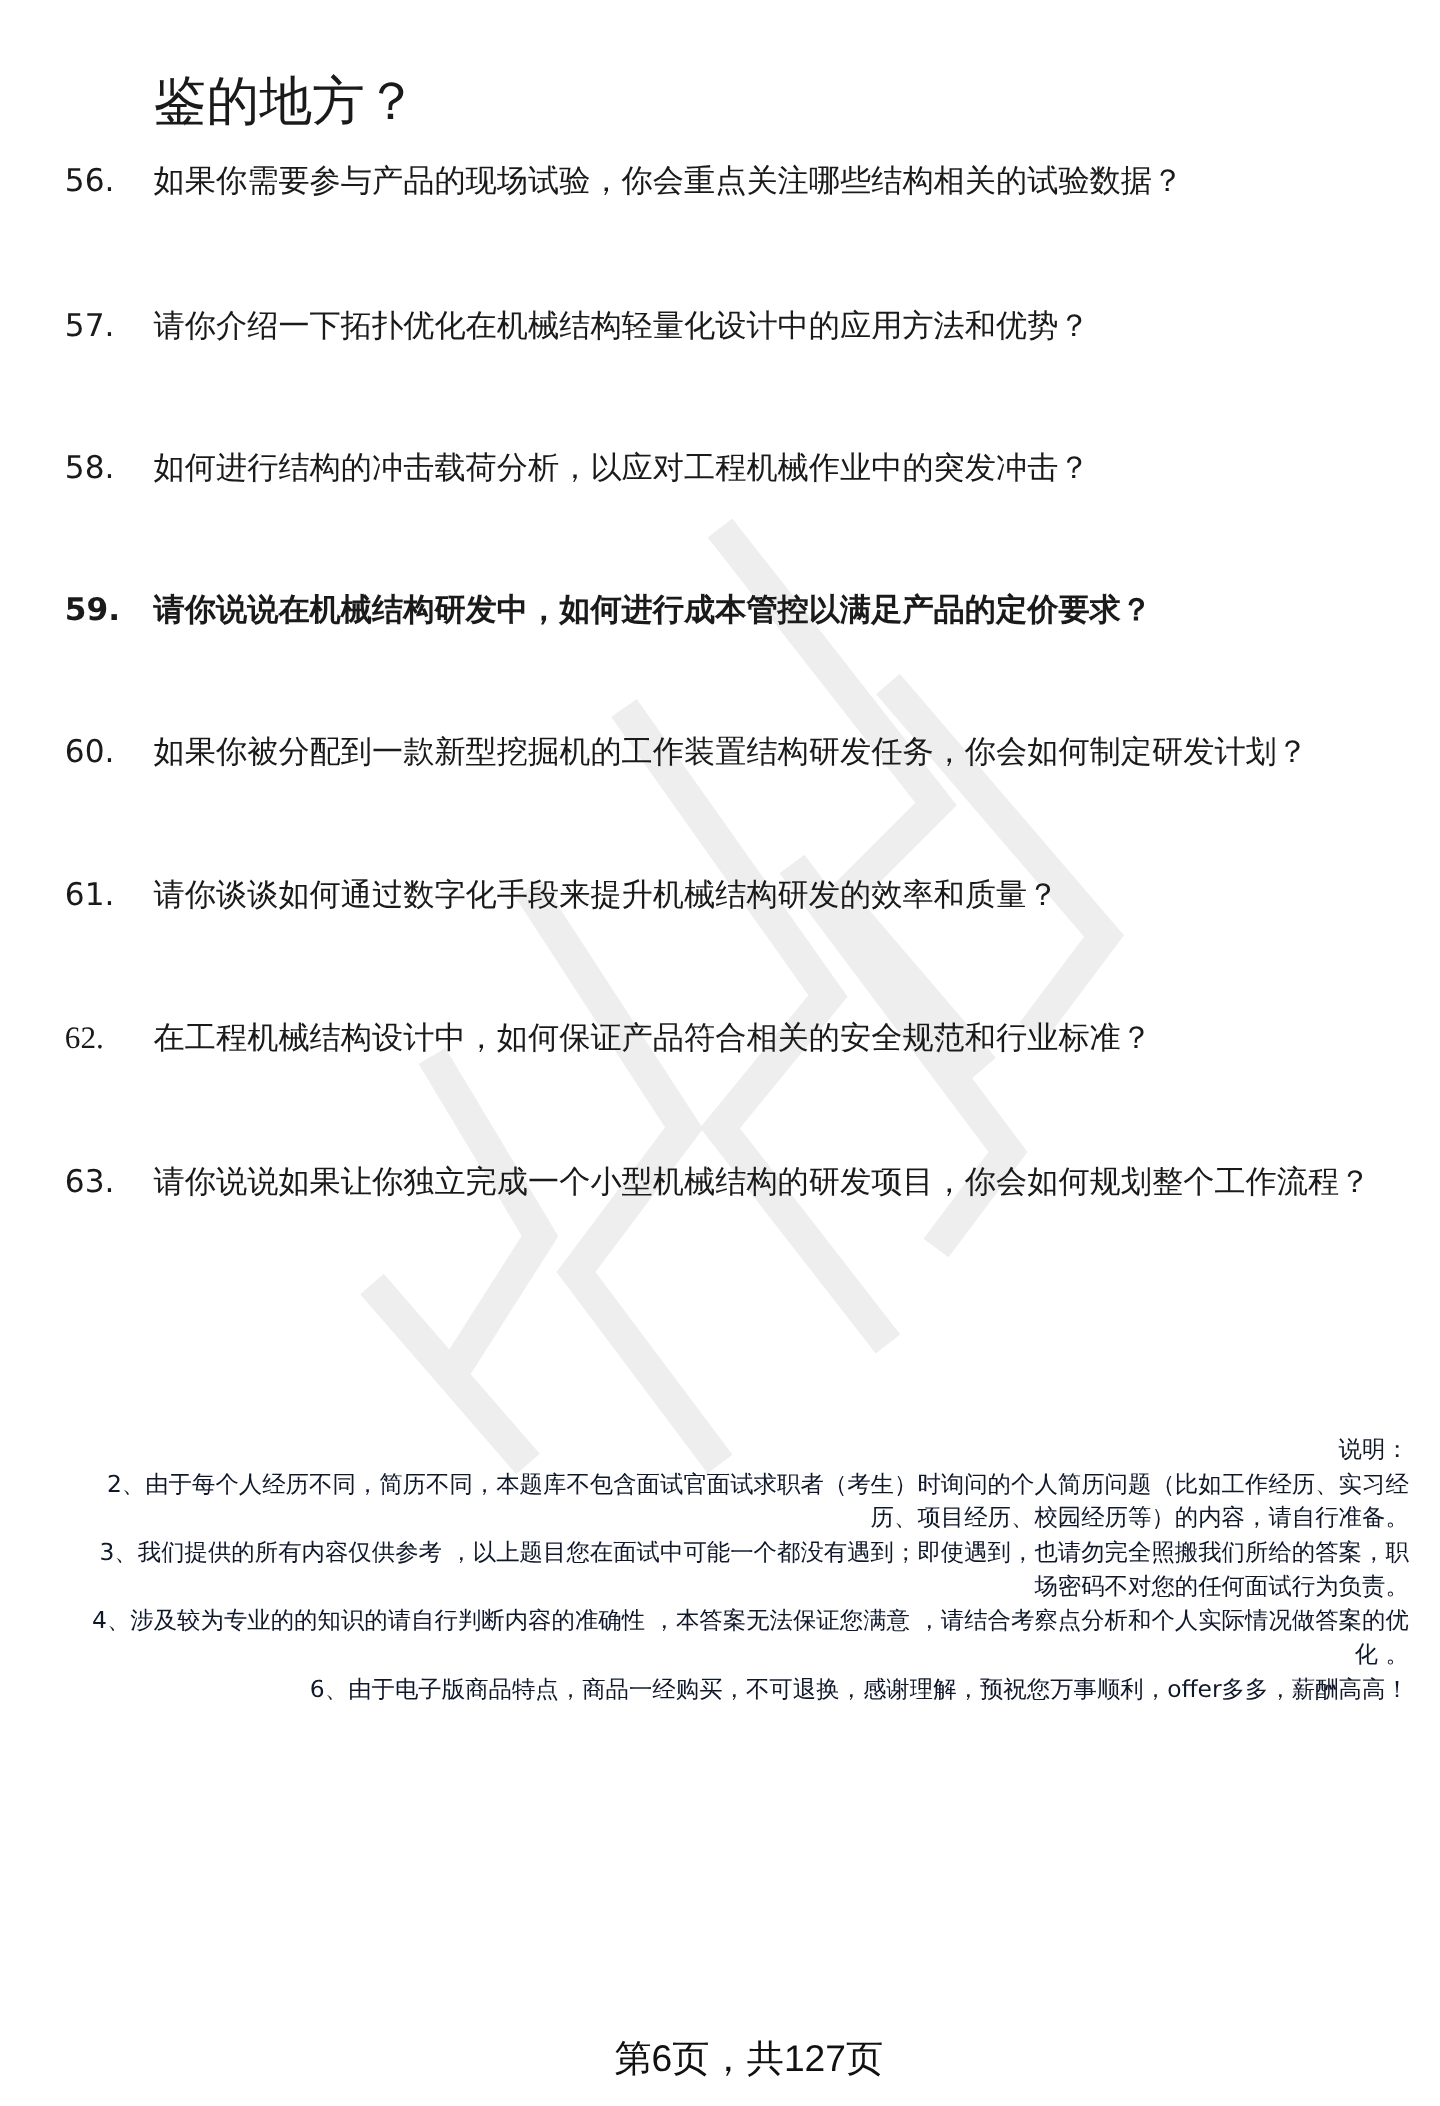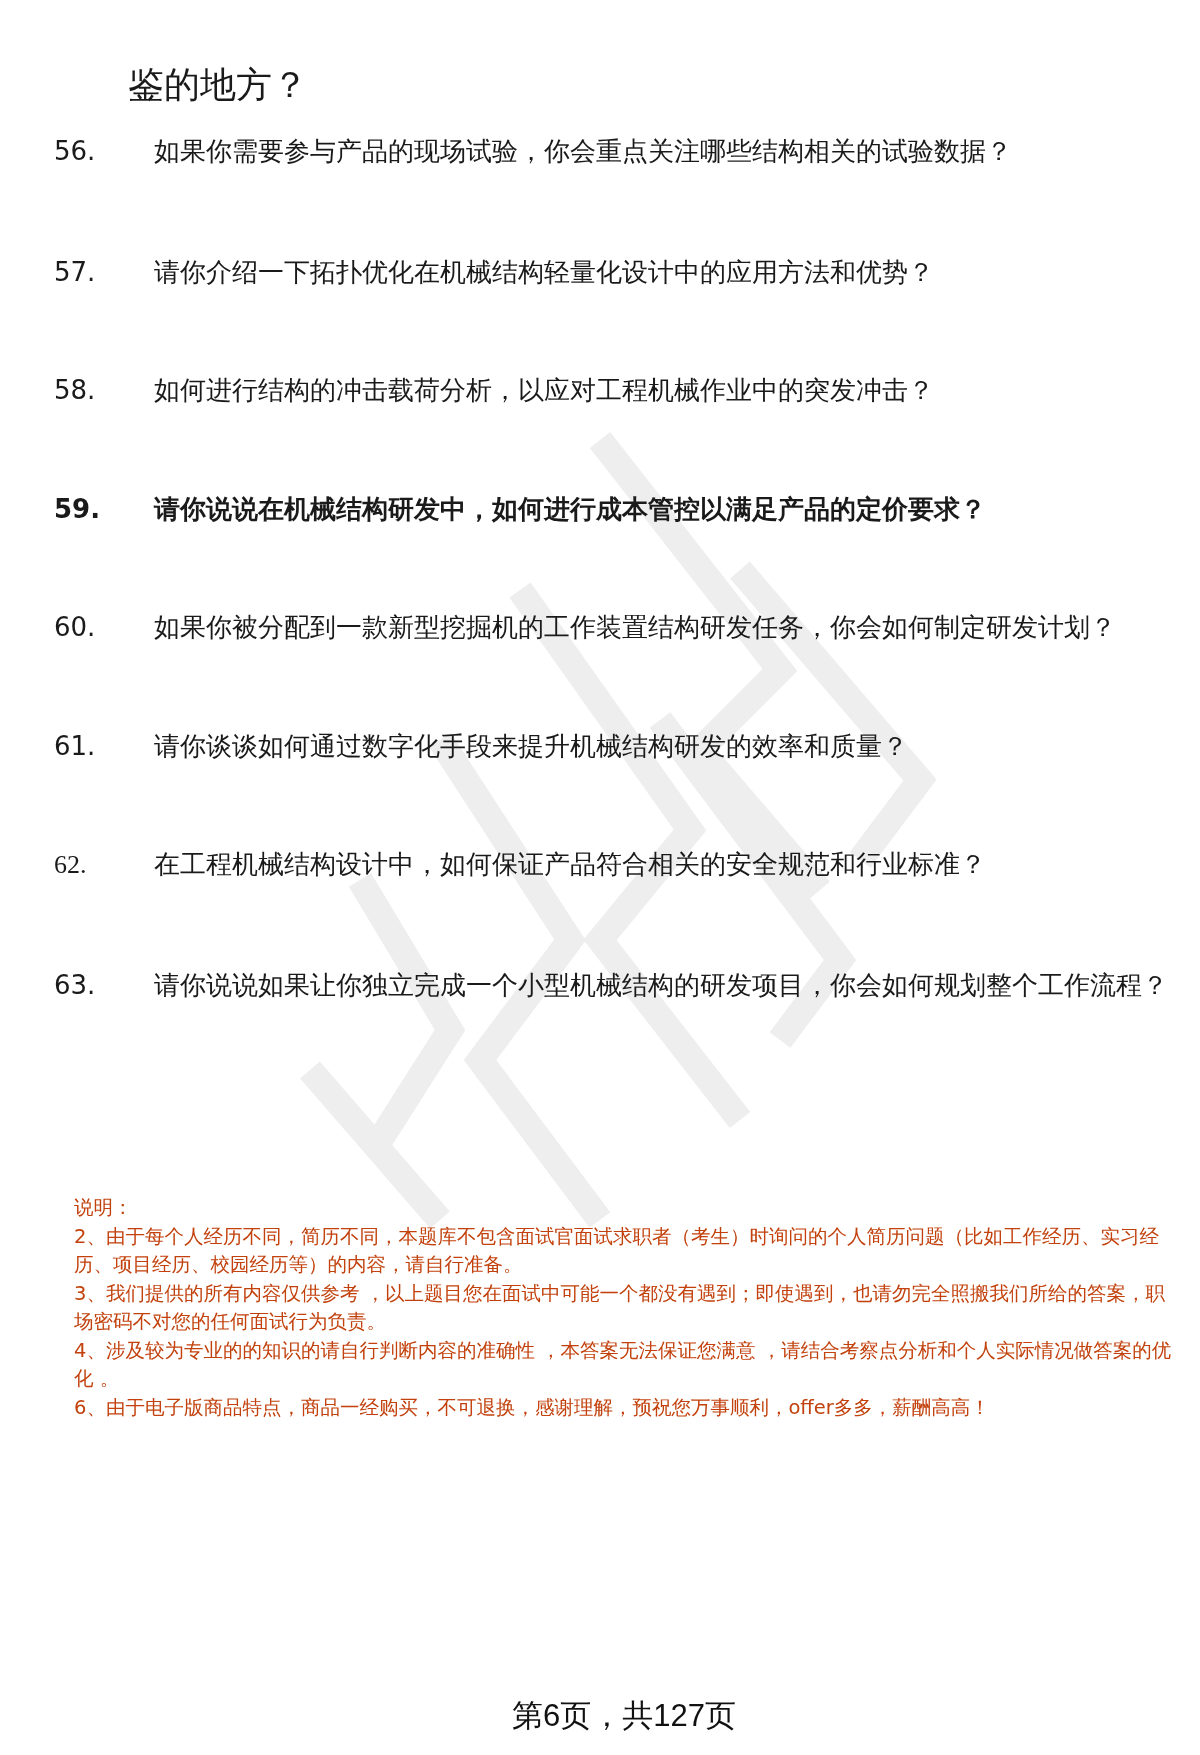--- a/index.html
+++ b/index.html
@@ -25,21 +25,21 @@
       z-index: 0;
     }
     .content {
       position: relative;
       z-index: 1;
     }
     .continuation {
       position: absolute;
       left: 128px;
       top: 62px;
-      font-size: 36px;
+      font-size: 44px;
       line-height: 46px;
       margin: 0;
     }
     .questions {
       position: absolute;
       left: 0;
       top: 0;
       width: 1200px;
     }
     .q {
@@ -50,31 +50,32 @@
       line-height: 46px;
     }
     .q .num {
       position: absolute;
       left: 0;
       top: 0;
       width: 74px;
     }
     .q .text {
       display: block;
-      margin-left: 100px;
+      margin-left: 74px;
       width: 1020px;
     }
     .notes {
       position: absolute;
       left: 74px;
       top: 1194px;
       width: 1100px;
       font-size: 19.5px;
       line-height: 28.5px;
-      color: #c2410c;
+      color: #0f172a;
+      text-align: right;
     }
     .notes p {
       margin: 0;
     }
     .footer {
       position: absolute;
       left: 0;
       top: 1696px;
       width: 1200px;
       text-align: center;

